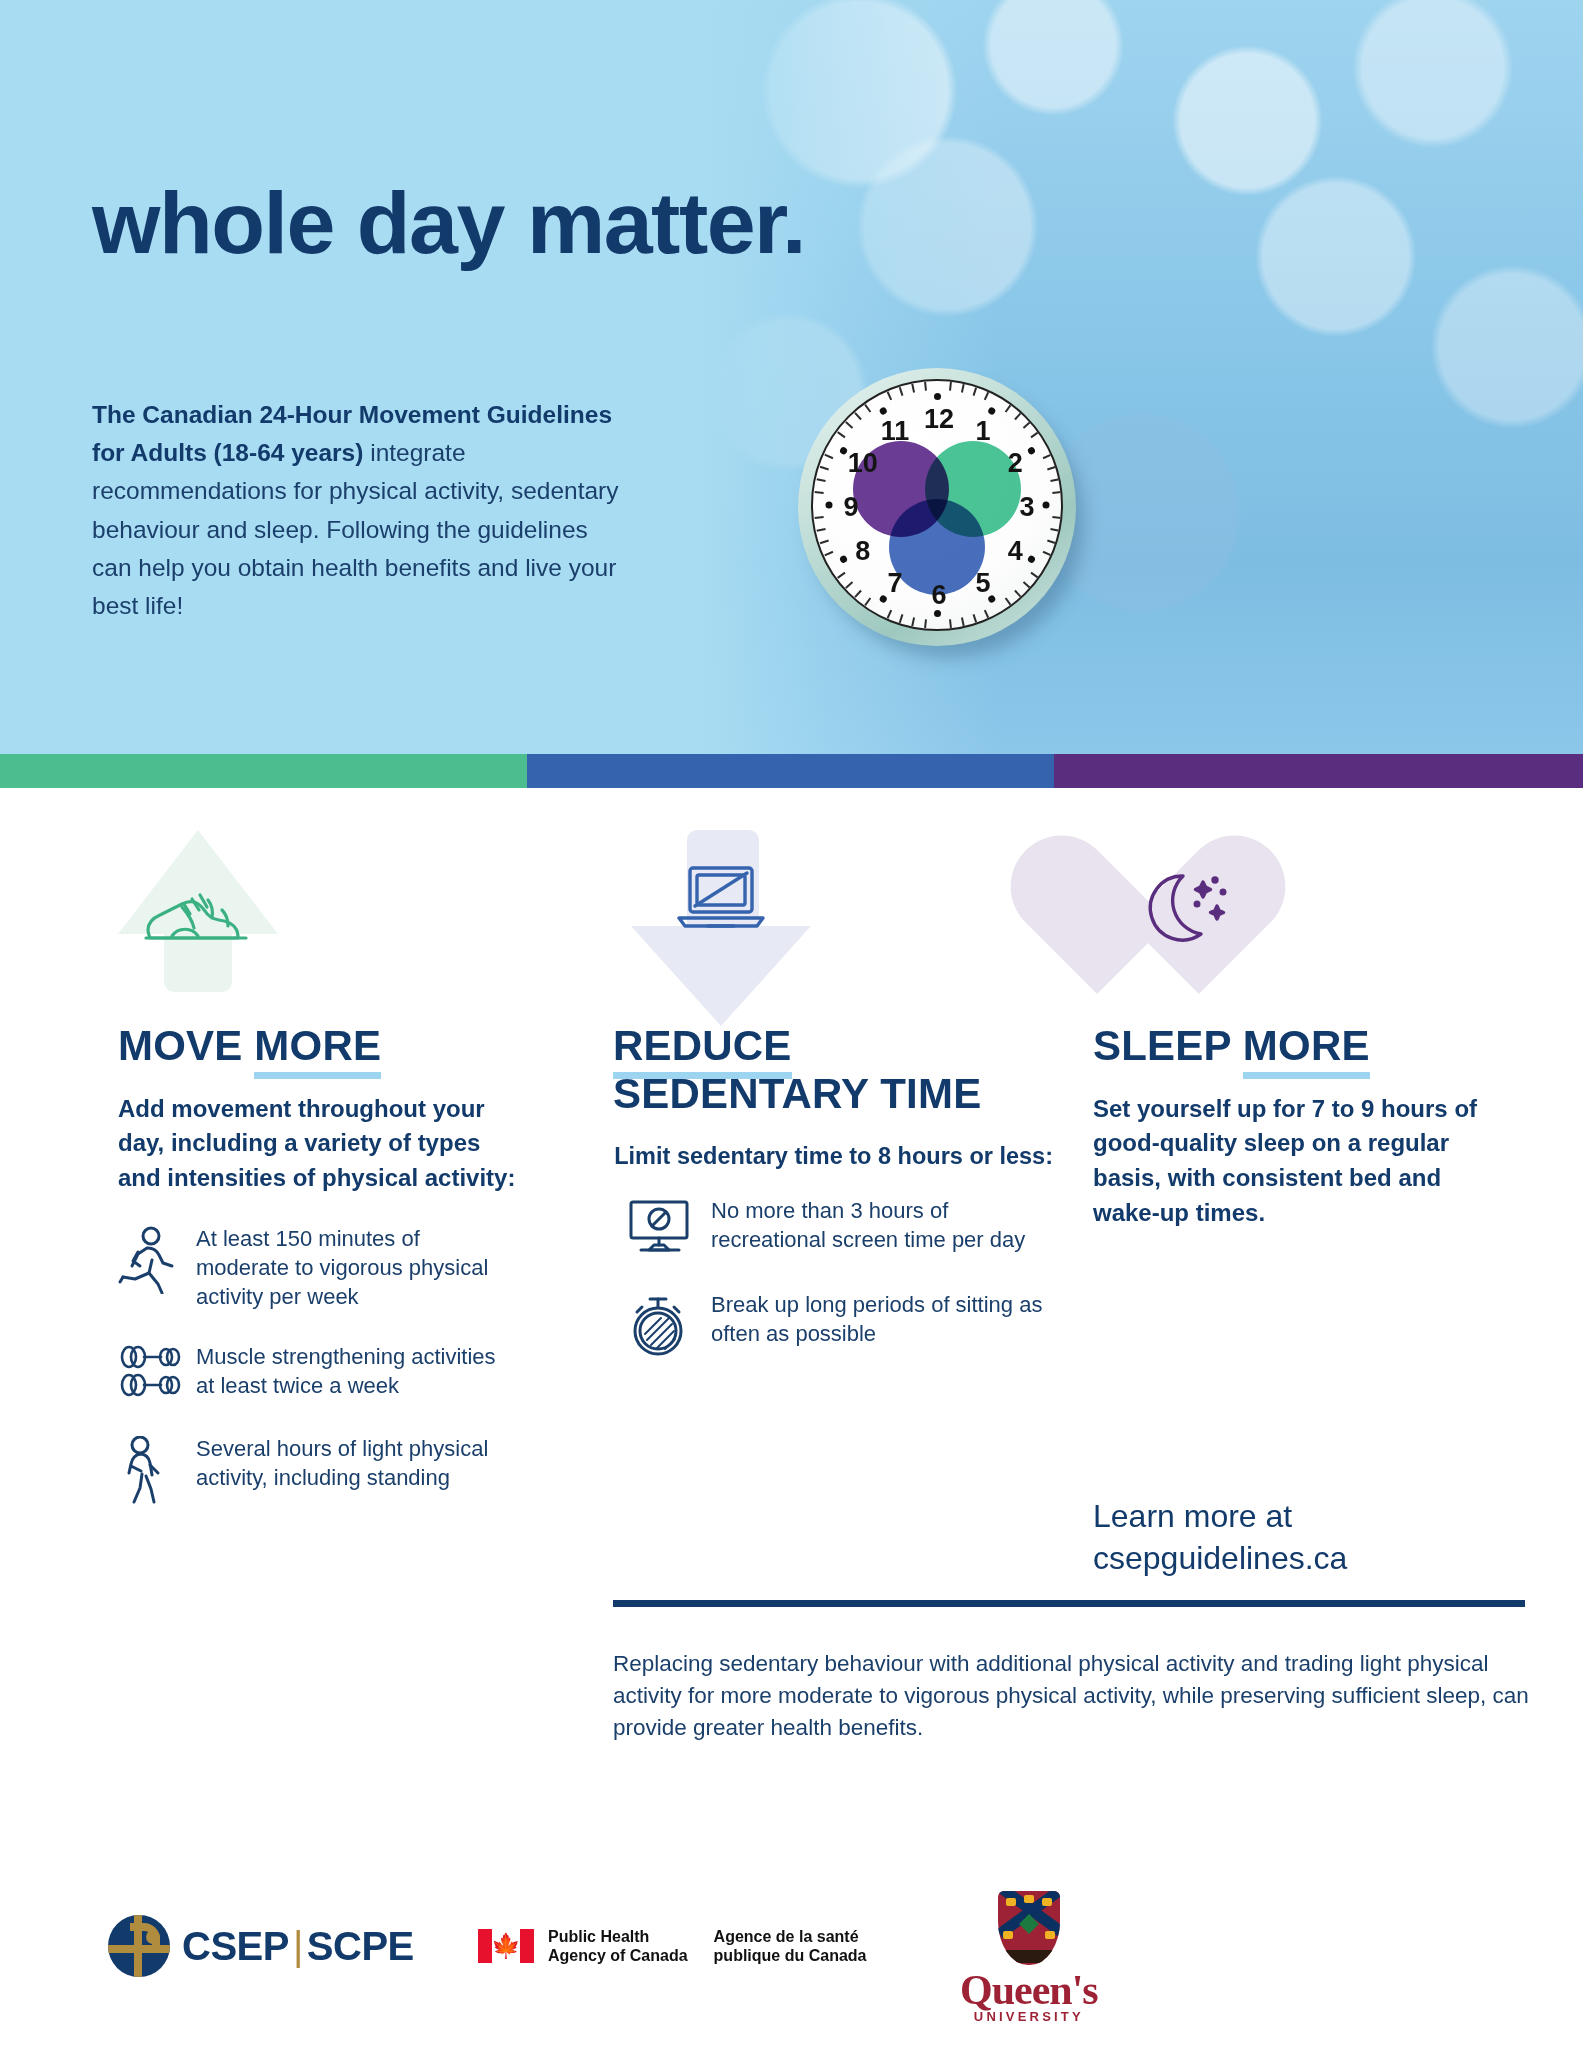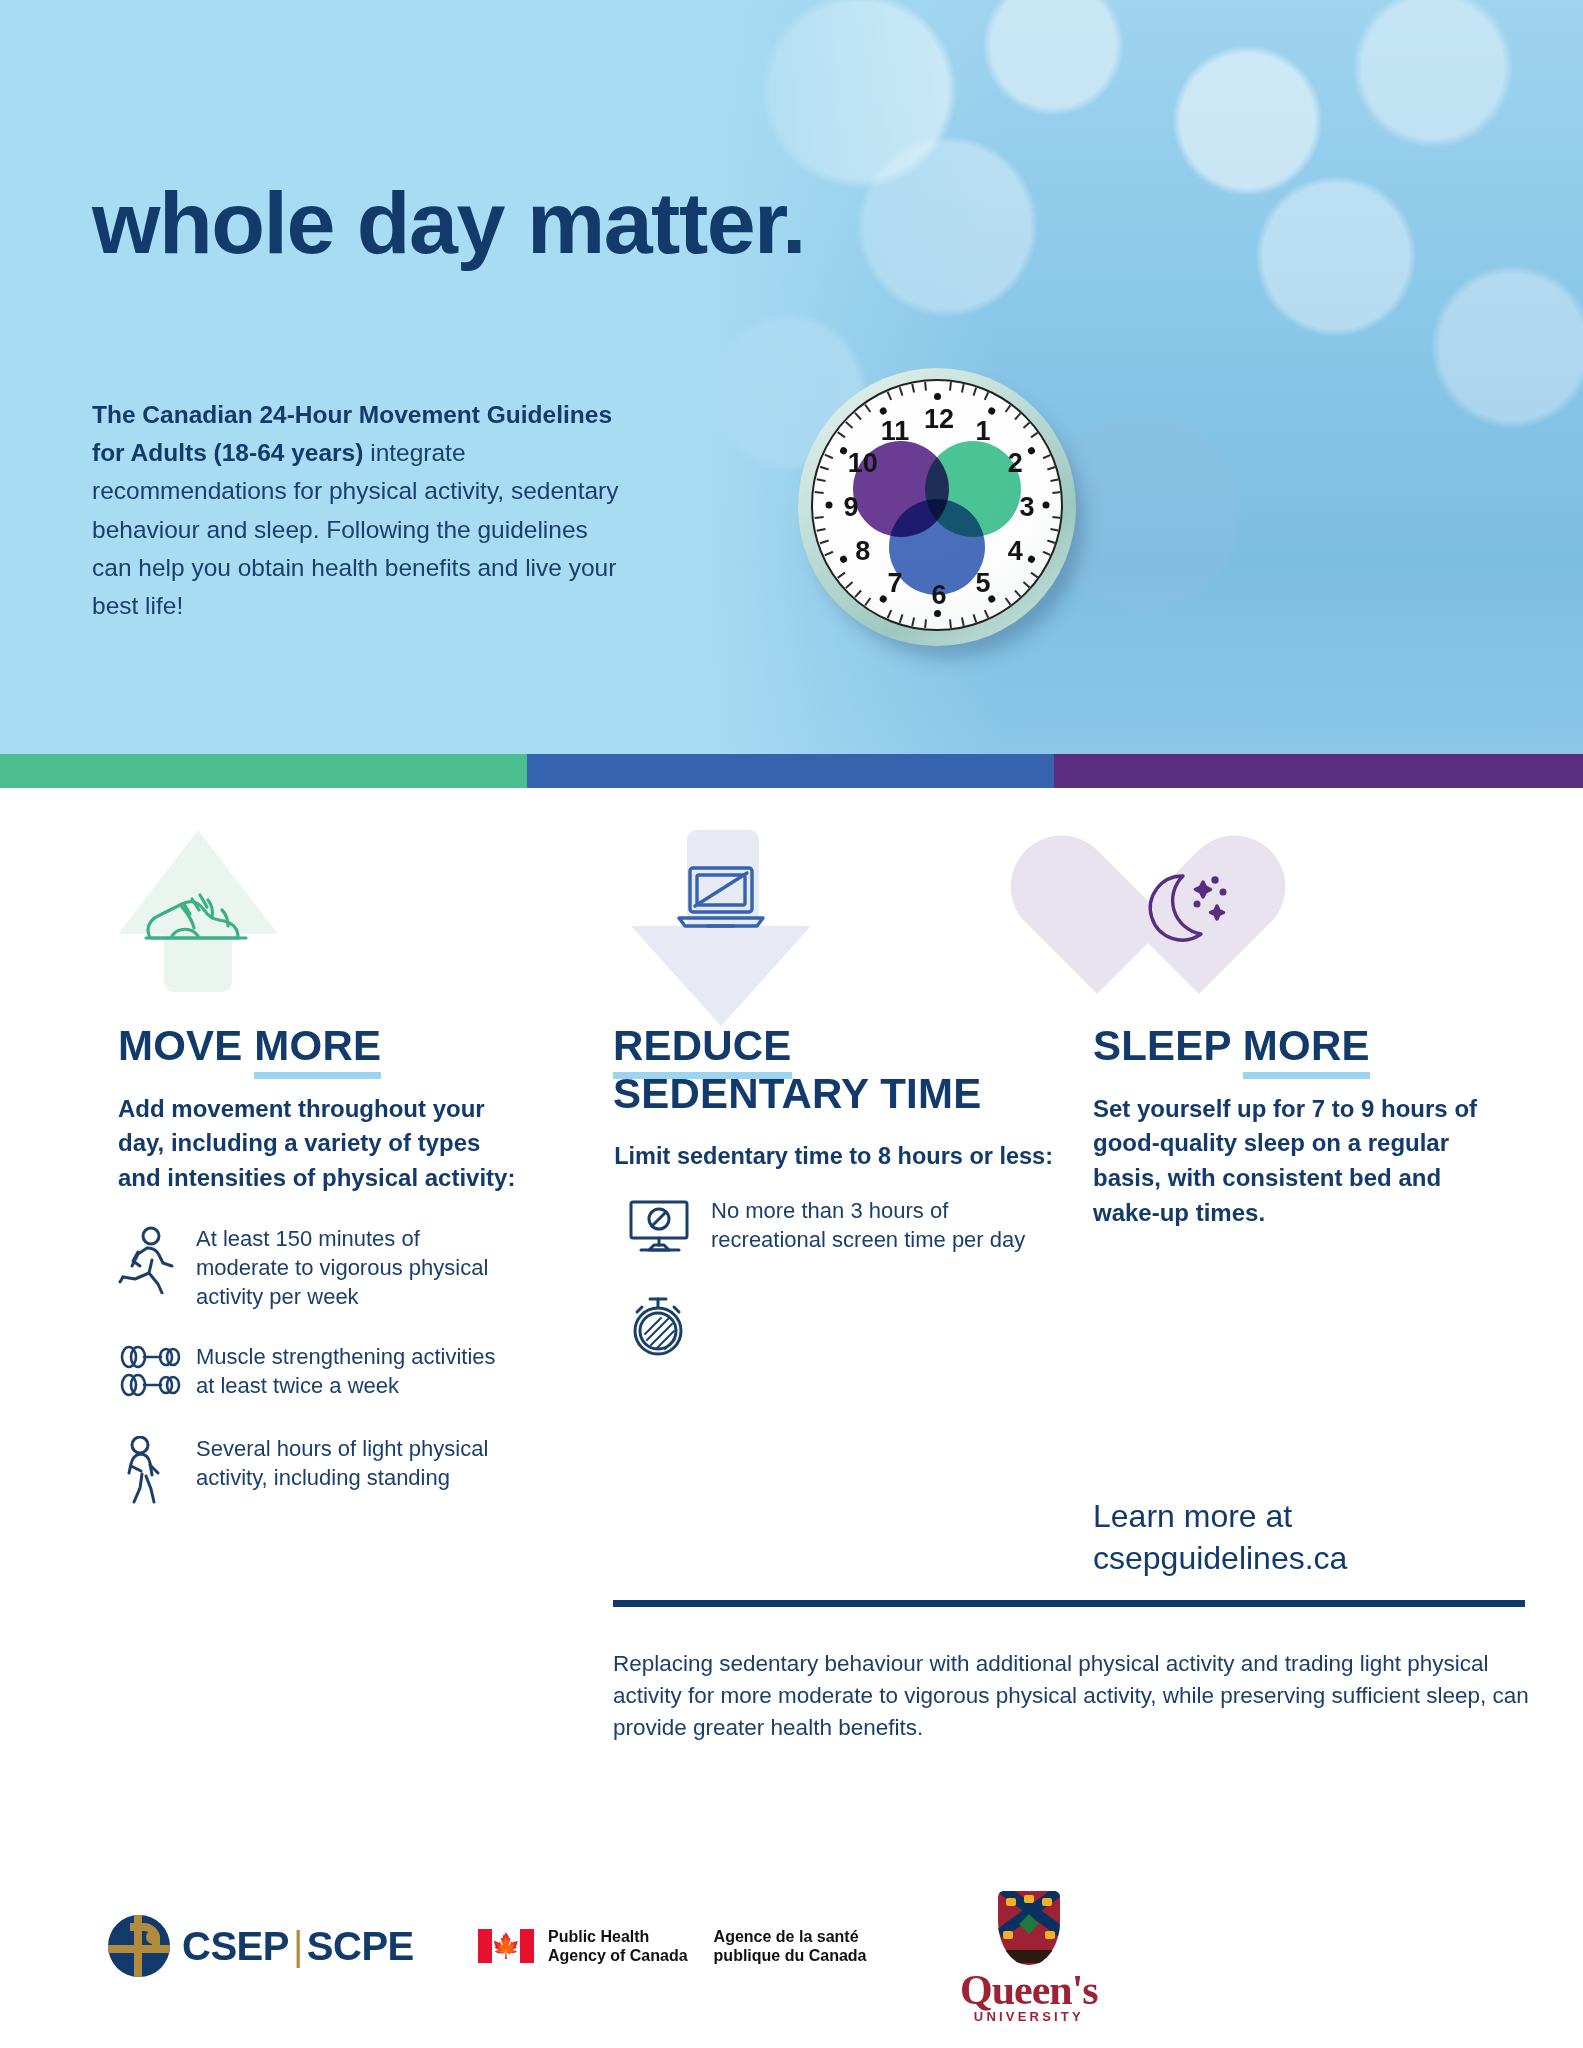--- a/index.html
+++ b/index.html
@@ -490,20 +490,21 @@
             <circle cx="31" cy="39" r="18"></circle>
             <path d="M23 7h16"></path>
             <path d="M31 7v8"></path>
             <path d="M47 15l5 5"></path>
             <path d="M15 15l-5 5"></path>
             <g stroke-width="2">
               <path d="M18 42l16-16M20 48l22-22M24 53l21-21M30 56l17-17M38 57l10-10"></path>
             </g>
           </svg>
         </div>
+        <div class="bt">Break up long periods of sitting as often as possible</div>
       </div>
     </div>
   </div>
 
   <div class="col col-sleep">
     <div class="badge">
       <div class="shape-heart">
         <i class="l"></i>
         <i class="r"></i>
       </div>

